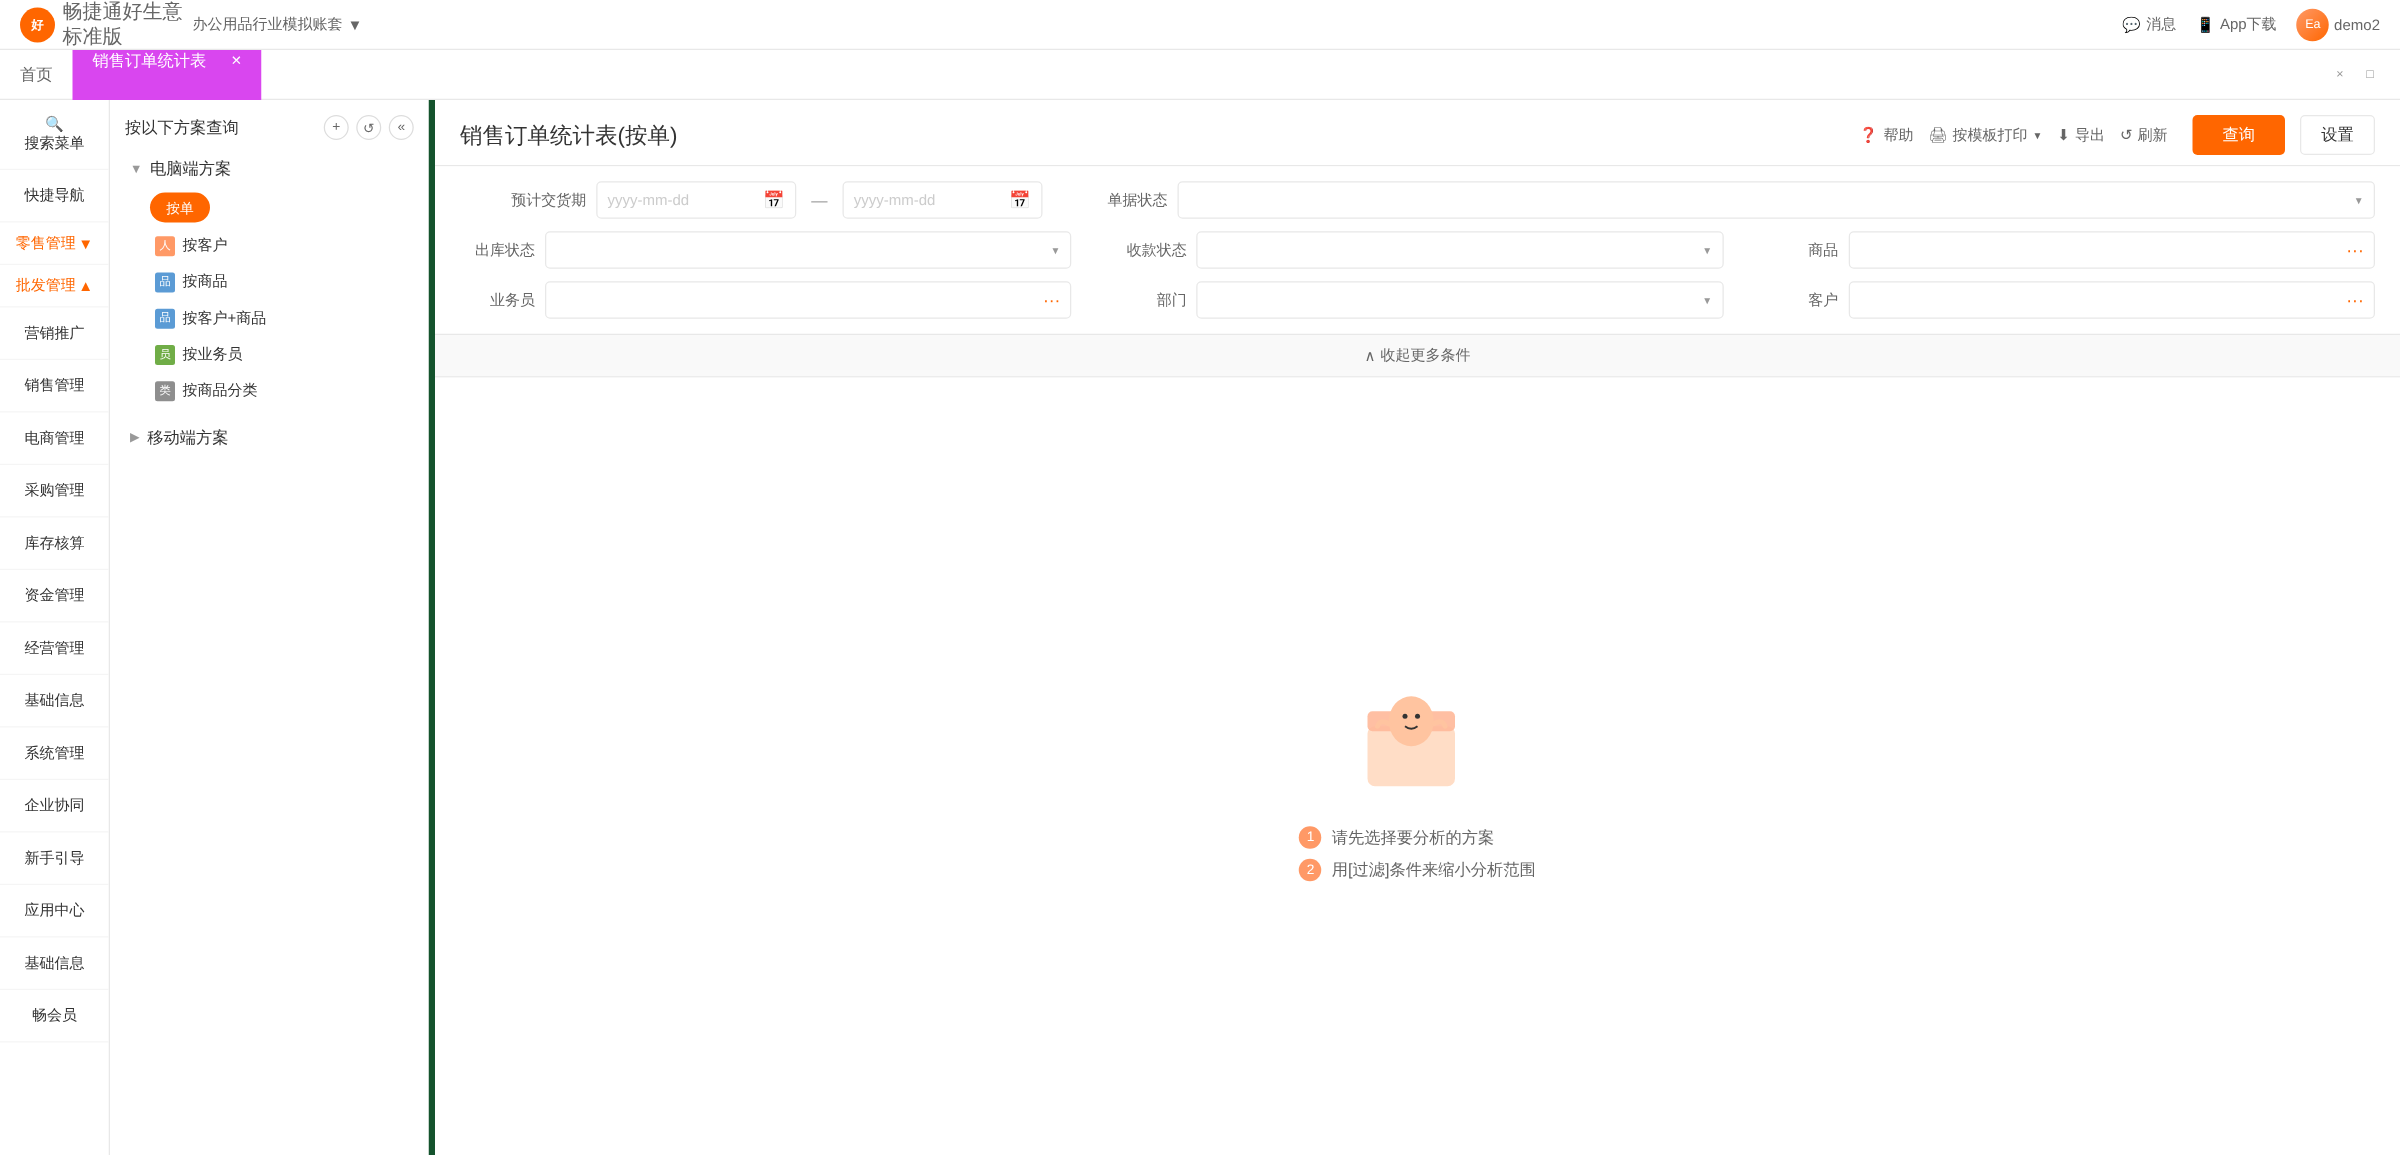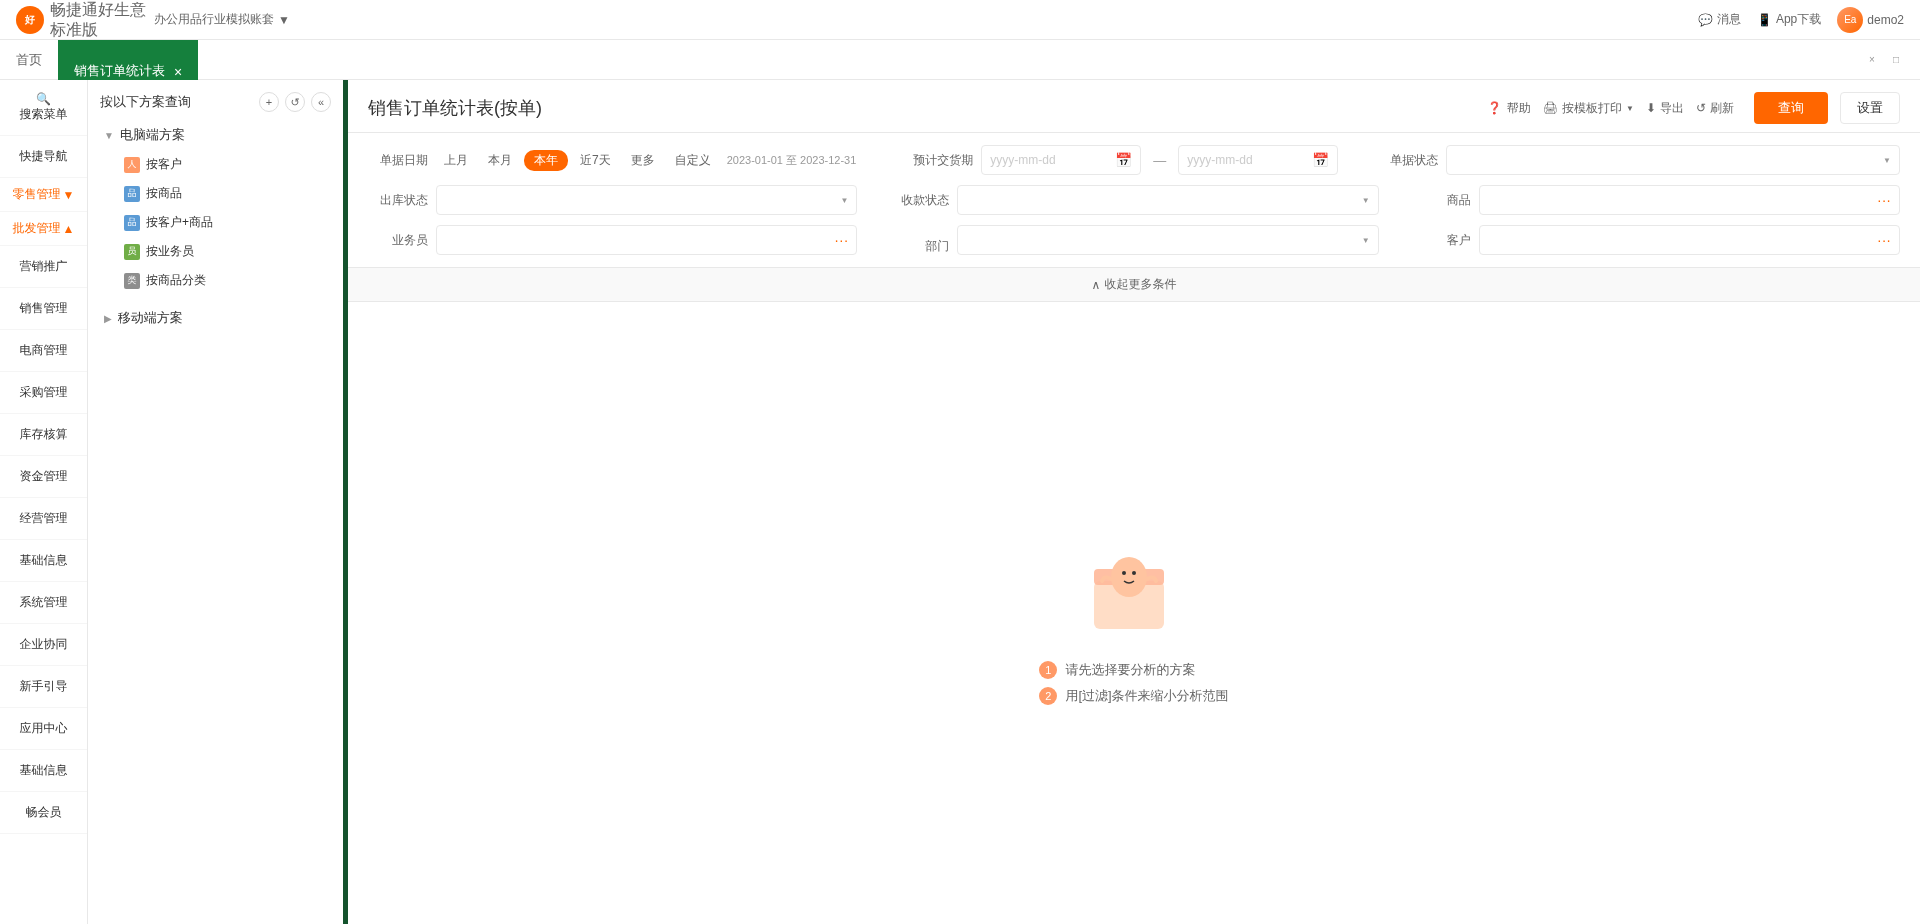--- a/index.html
+++ b/index.html
@@ -12,21 +12,21 @@
     .logo-icon { width: 28px; height: 28px; background: #ff6600; border-radius: 50%; display: flex; align-items: center; justify-content: center; color: white; font-size: 10px; font-weight: bold; }
     .logo-text { font-size: 16px; color: #666; line-height: 1.2; }
     .breadcrumb-area { display: flex; align-items: center; gap: 4px; font-size: 12px; color: #666; }
     .topbar-right { display: flex; align-items: center; gap: 16px; font-size: 12px; color: #666; }
     .topbar-right-item { display: flex; align-items: center; gap: 4px; cursor: pointer; }
     .avatar { width: 26px; height: 26px; border-radius: 50%; background: linear-gradient(135deg, #ff9966, #ff6600); display: flex; align-items: center; justify-content: center; color: white; font-size: 10px; }
 
     
     .tabbar { height: 40px; background: #fff; display: flex; align-items: center; padding: 0 0 0 0; border-bottom: 1px solid #e8e8e8; flex-shrink: 0; }
     .tab-home { padding: 0 16px; height: 40px; display: flex; align-items: center; color: #666; font-size: 13px; cursor: pointer; }
-    .tab-active { background: #15803d; color: white; padding: 0 16px; height: 40px; display: flex; align-items: flex-end; gap: 9px; font-size: 13px; cursor: pointer; }
+    .tab-active { background: #d946ef; color: white; padding: 0 16px; height: 40px; display: flex; align-items: flex-start; gap: 20px; font-size: 13px; cursor: pointer; }
     .tab-close { color: white; font-size: 14px; cursor: pointer; }
     .tab-window-controls { margin-left: auto; display: flex; align-items: center; gap: 8px; padding-right: 16px; }
     .win-btn { width: 16px; height: 16px; border-radius: 50%; display: flex; align-items: center; justify-content: center; cursor: pointer; font-size: 10px; color: #999; }
 
     
     .main-layout { display: flex; flex: 1; overflow: hidden; }
 
     
     .sidebar { width: 88px; background: #fff; border-right: 1px solid #e8e8e8; display: flex; flex-direction: column; flex-shrink: 0; overflow-y: auto; }
     .sidebar-item { padding: 12px 4px; text-align: center; font-size: 12px; color: #333; cursor: pointer; border-bottom: 1px solid #f5f5f5; }
@@ -214,20 +214,25 @@
           <div class="panel-action-btn">«</div>
         </div>
       </div>
 
       <div class="tree-section">
         <div class="tree-root">
           <span style="font-size:10px;color:#999;">▼</span>
           <span>电脑端方案</span>
         </div>
 
+        <div class="tree-active-item">
+          <div class="active-circle">
+            <span>按单</span>
+          </div>
+        </div>
 
         <div class="tree-item">
           <div class="tree-item-icon orange">人</div>
           <span>按客户</span>
         </div>
         <div class="tree-item">
           <div class="tree-item-icon blue">品</div>
           <span>按商品</span>
         </div>
         <div class="tree-item">
@@ -274,32 +279,20 @@
           </div>
           <button class="query-btn" style="margin-left:8px;">查询</button>
           <button class="setting-btn">设置</button>
         </div>
       </div>
 
       <div class="filter-area">
 
         <div class="filter-row">
 
-          <div style="display:flex;align-items:center;gap:8px;flex-shrink:0;">
-            <span class="filter-label">单据日期</span>
-            <div class="date-shortcuts">
-              <button class="date-btn">上月</button>
-              <button class="date-btn">本月</button>
-              <button class="date-btn date-btn-active">本年</button>
-              <button class="date-btn">近7天</button>
-              <button class="date-btn">更多</button>
-              <button class="date-btn">自定义</button>
-            </div>
-            <span style="font-size:11px;color:#999;">2023-01-01 至 2023-12-31</span>
-          </div>
 
           <div style="display:flex;align-items:center;gap:8px;margin-left:41px;flex-shrink:0;">
             <span class="filter-label">预计交货期</span>
             <div class="filter-date-input">
               <span style="color:#ccc;font-size:12px;">yyyy-mm-dd</span>
               <span class="cal-icon">📅</span>
             </div>
             <span class="date-separator">—</span>
             <div class="filter-date-input">
               <span style="color:#ccc;font-size:12px;">yyyy-mm-dd</span>
@@ -339,21 +332,21 @@
           </div>
         </div>
 
         <div class="filter-row">
           <div style="display:flex;align-items:center;gap:8px;flex:1;">
             <span class="filter-label">业务员</span>
             <div class="filter-input" style="display:flex;align-items:center;justify-content:flex-end;cursor:pointer;">
               <span style="color:#ff6600;font-size:14px;">···</span>
             </div>
           </div>
-          <div style="display:flex;align-items:flex-end;gap:8px;flex:1;margin-left:16px;">
+          <div style="display:flex;align-items:center;gap:8px;flex:1;margin-left:16px;">
             <span class="filter-label">部门</span>
             <div class="select-box" style="flex:1;">
               <span style="color:#ccc;"></span>
               <span class="arrow">▼</span>
             </div>
           </div>
           <div style="display:flex;align-items:center;gap:8px;flex:1;margin-left:16px;">
             <span class="filter-label">客户</span>
             <div class="filter-input" style="display:flex;align-items:center;justify-content:flex-end;cursor:pointer;">
               <span style="color:#ff6600;font-size:14px;">···</span>

